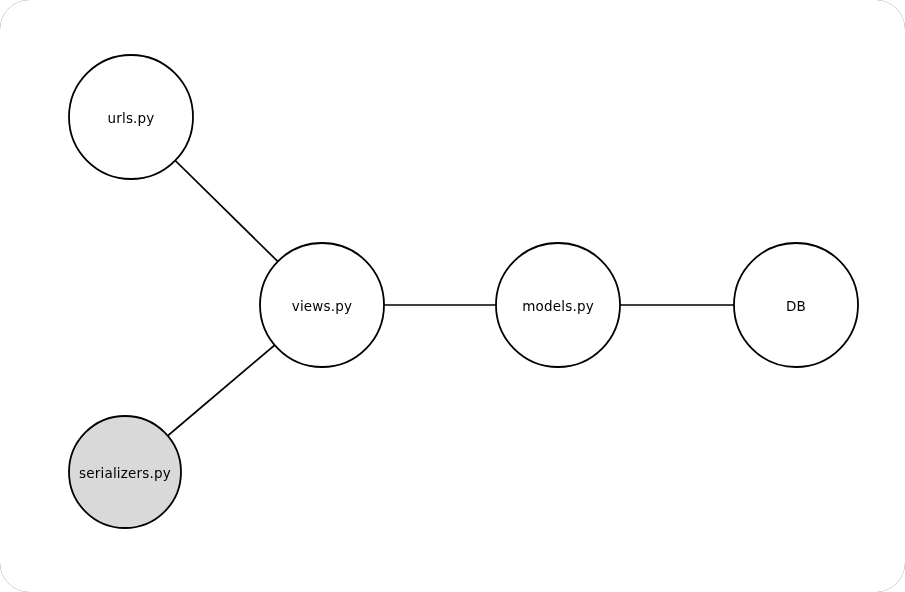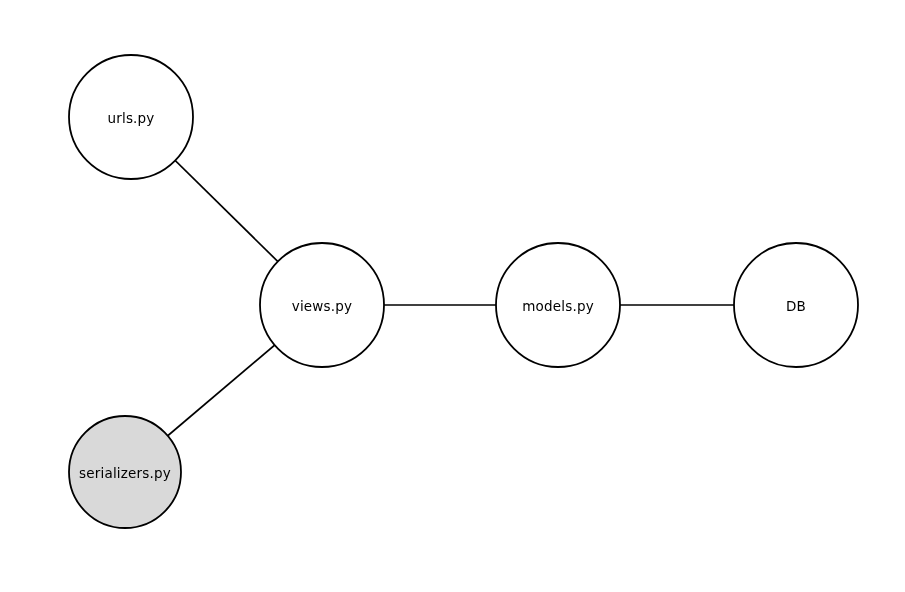--- a/index.html
+++ b/index.html
@@ -6,20 +6,21 @@
     margin: 0;
     padding: 0;
     background: #ffffff;
   }
   .canvas {
     position: relative;
     width: 905px;
     height: 592px;
     background: #701a75;
     overflow: hidden;
+    border-radius: 29px;
   }
   svg text {
     font-family: "DejaVu Sans", sans-serif;
     font-size: 13.5px;
     fill: #000000;
     text-anchor: middle;
     dominant-baseline: central;
     letter-spacing: 0.2px;
   }
 </style>

